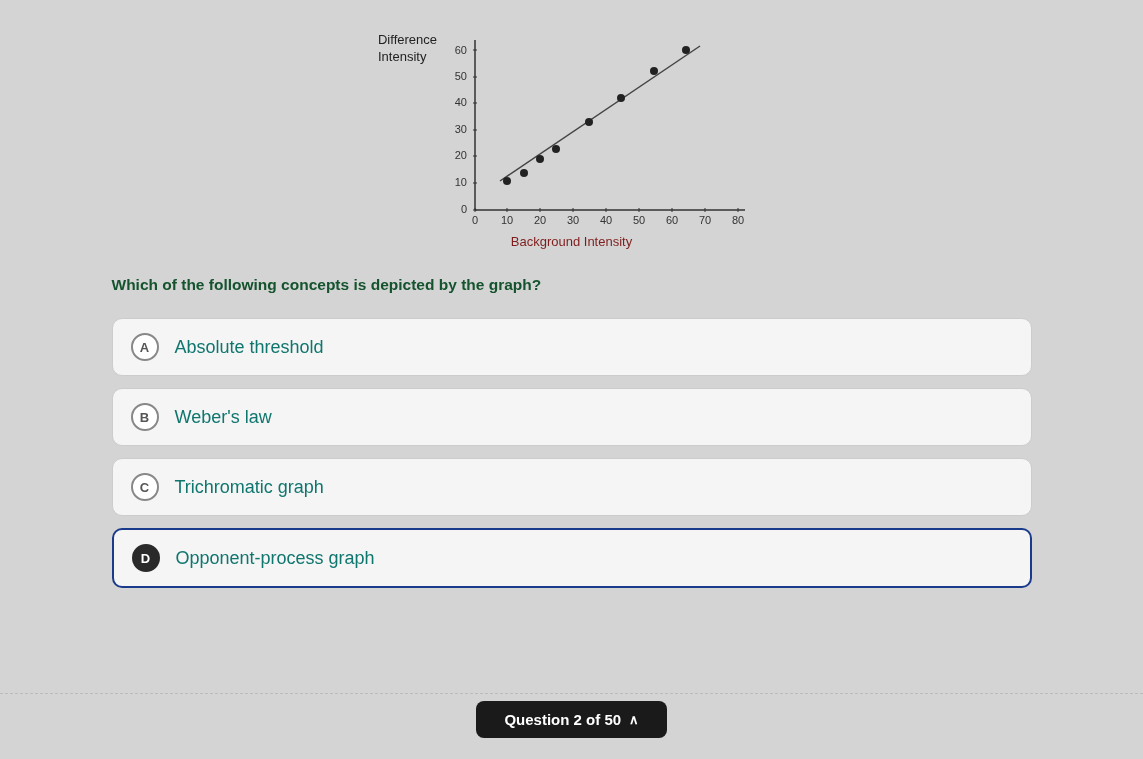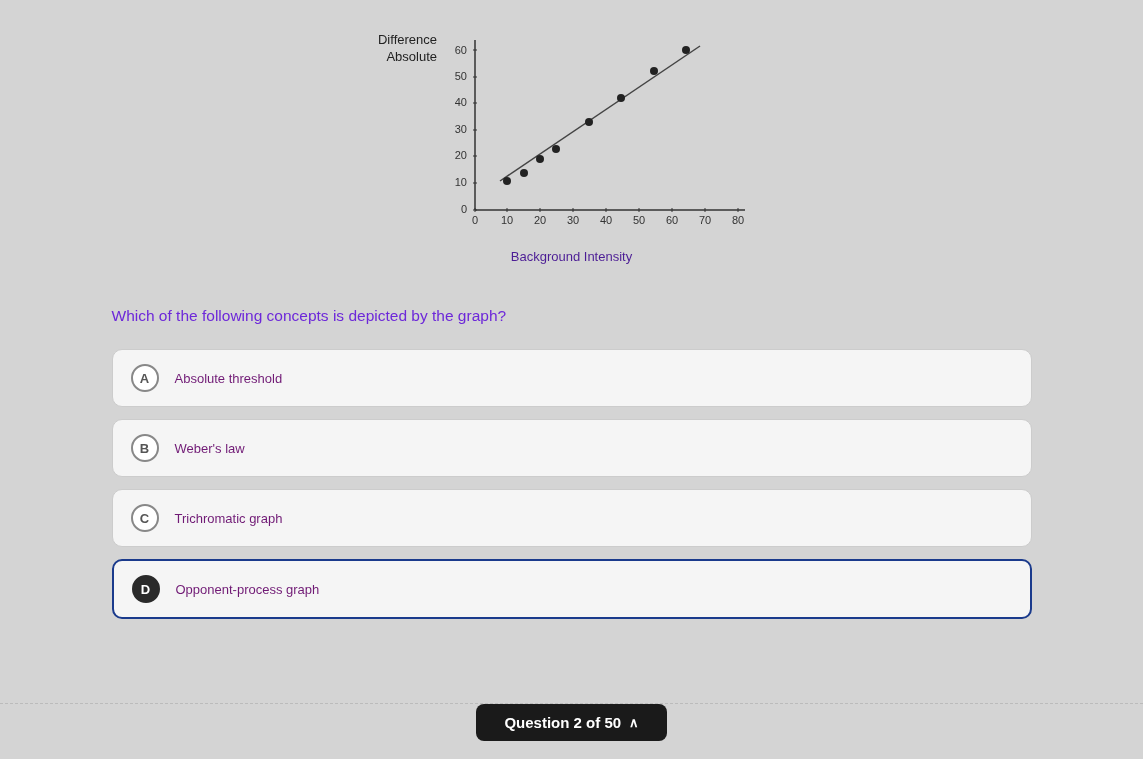--- a/index.html
+++ b/index.html
@@ -37,50 +37,49 @@
     .chart-wrapper {
       display: flex;
       flex-direction: row;
       align-items: flex-start;
     }
 
     .y-label {
       display: flex;
       flex-direction: column;
       justify-content: center;
-      align-items: flex-end;
+      align-items: flex-start;
       margin-right: 8px;
       margin-top: 2px;
     }
 
     .y-label-text {
       font-size: 13px;
       color: #222;
       line-height: 1.3;
       text-align: right;
     }
 
     .chart-canvas-wrap {
       position: relative;
     }
 
     .x-axis-label {
       text-align: left;
       font-size: 13px;
-      color: #4c1d95;
-      margin-top: 15px;
+      color: #7f1d1d;
+      margin-top: 0;
     }
 
     .question-text {
       font-size: 15.5px;
-      color: #6d28d9;
+      color: #14532d;
       margin-bottom: 22px;
-      font-weight: 400;
+      font-weight: 700;
       line-height: 1.5;
-      margin-top: 16px;
     }
 
     .options-list {
       width: 100%;
       display: flex;
       flex-direction: column;
       gap: 12px;
     }
 
     .option-row {
@@ -115,35 +114,35 @@
       background: #fff;
     }
 
     .option-badge.dark {
       background: #2a2a2a;
       border-color: #2a2a2a;
       color: #fff;
     }
 
     .option-label {
-      font-size: 13px;
-      color: #701a75;
+      font-size: 18px;
+      color: #0f766e;
       text-align: center;
     }
 
     .bottom-bar {
       position: absolute;
-      bottom: 4px;
+      bottom: 14px;
       left: 0;
       width: 100%;
       height: 52px;
       background: #d4d4d4;
       border-top: 1px dashed #bbb;
       display: flex;
-      align-items: flex-start;
+      align-items: center;
       justify-content: center;
     }
 
     .question-nav-btn {
       background: #1a1a1a;
       color: #fff;
       border: none;
       border-radius: 8px;
       padding: 10px 28px;
       font-size: 15px;
@@ -160,21 +159,21 @@
   </style>
 </head>
 <body>
 
 <div class="main-content">
 
   <div class="chart-section">
     <div class="chart-wrapper">
       <div class="y-label">
         <span class="y-label-text">Difference</span>
-        <span class="y-label-text">Absolute</span>
+        <span class="y-label-text">Intensity</span>
       </div>
       <div class="chart-canvas-wrap">
         <svg width="320" height="200">
 
           <line x1="30" y1="10" x2="30" y2="180" stroke="#333" stroke-width="1.5"></line>
           <line x1="30" y1="180" x2="300" y2="180" stroke="#333" stroke-width="1.5"></line>
 
           <text x="22" y="183" font-size="11" text-anchor="end" fill="#333">0</text>
           <line x1="28" y1="180" x2="32" y2="180" stroke="#333" stroke-width="1"></line>
 

